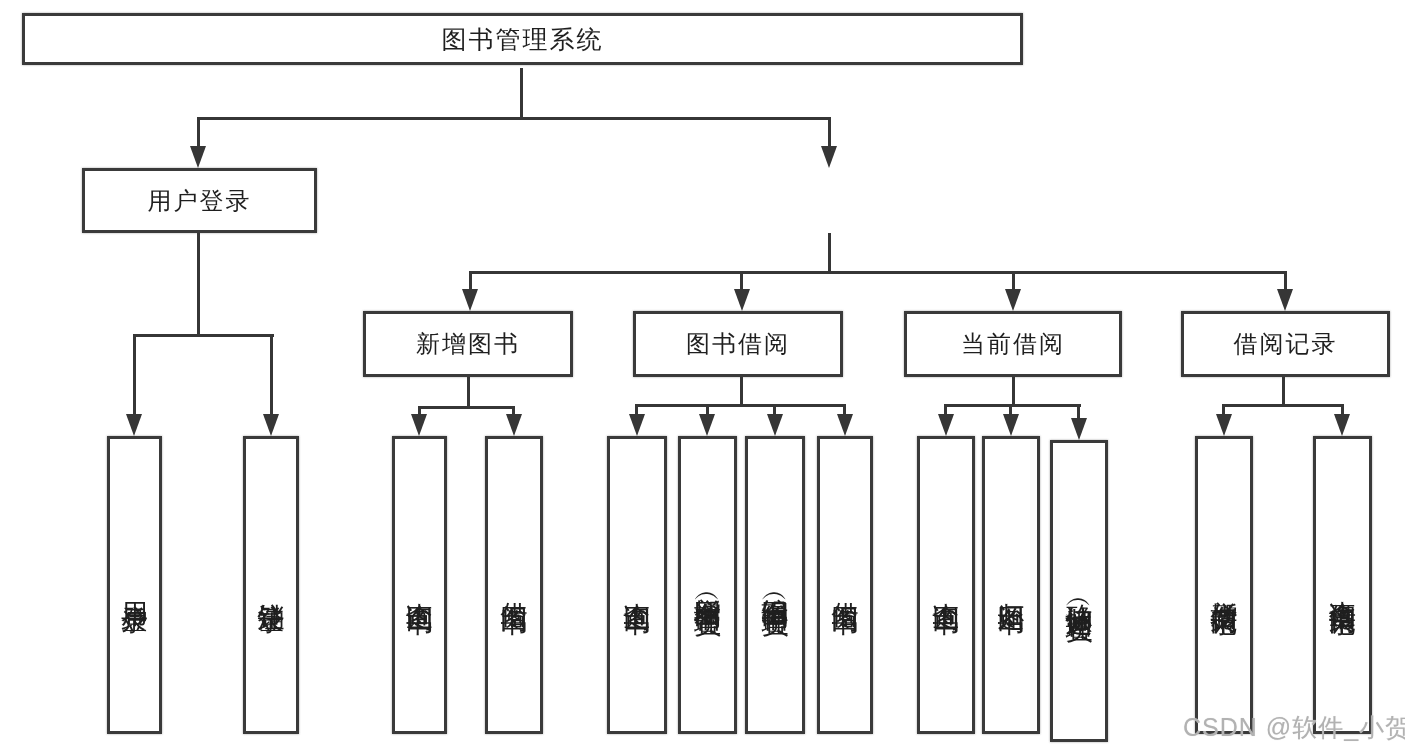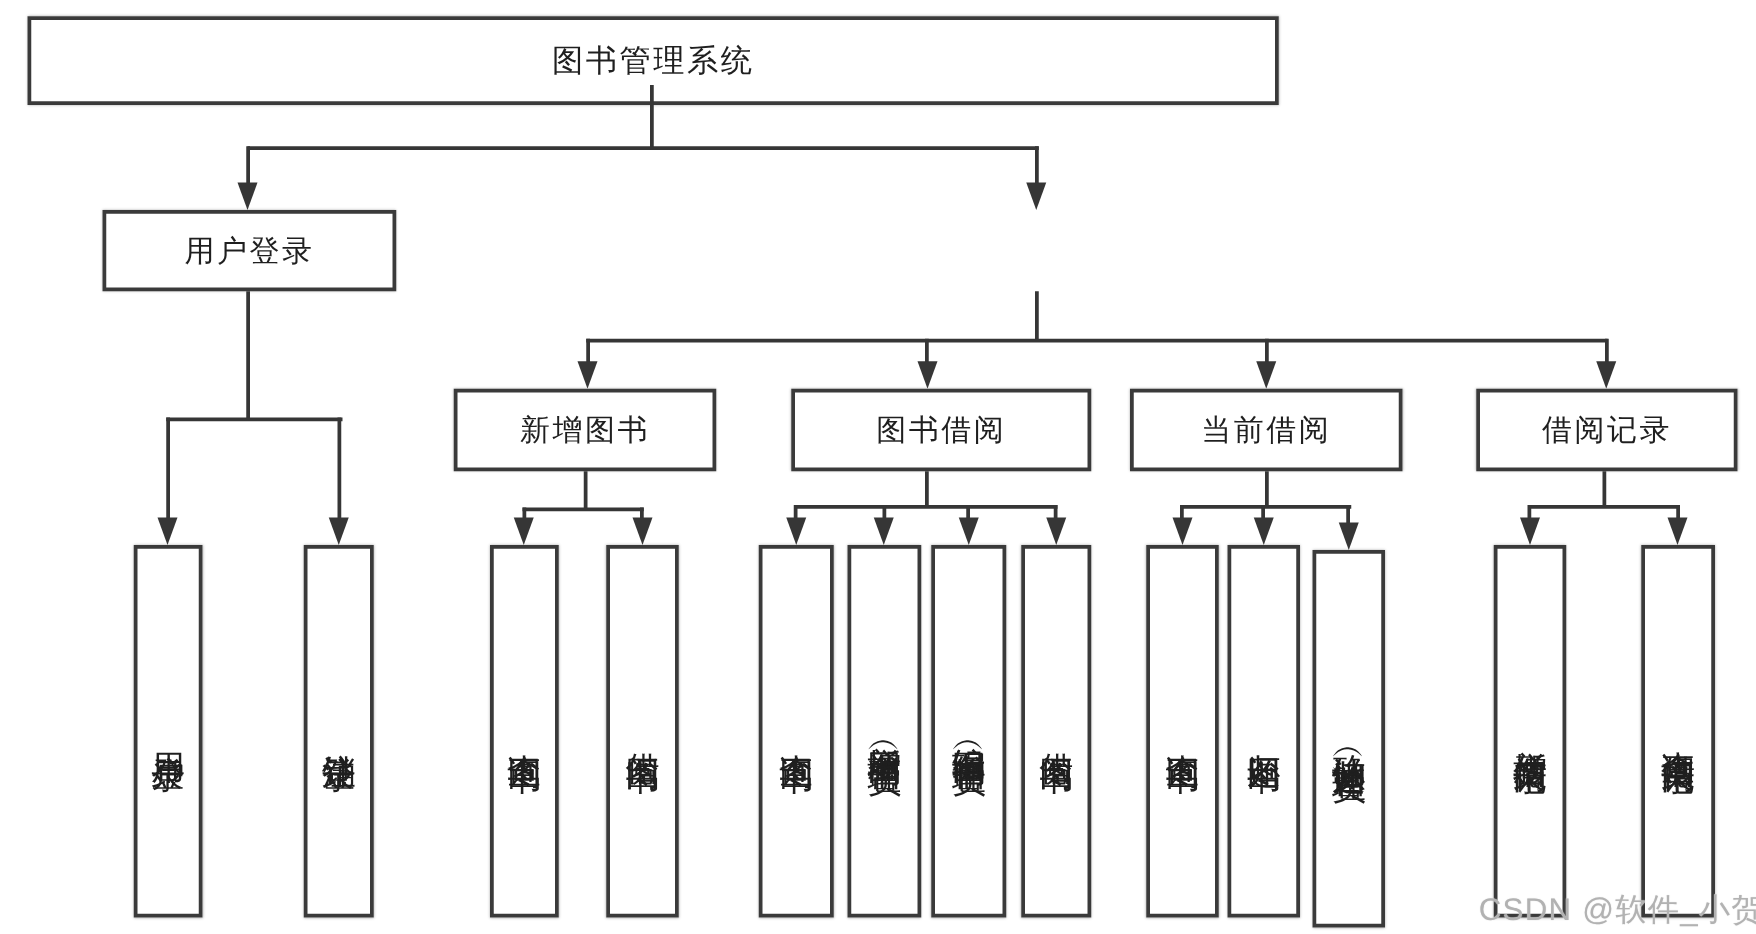--- a/index.html
+++ b/index.html
@@ -34,21 +34,21 @@
     position:absolute;left:1183px;top:711px;
     font-size:25px;letter-spacing:1px;color:#b2b2b2;
     text-shadow:0 0 1px #dcdcdc;white-space:nowrap;
   }
 </style>
 </head>
 <body>
 
 <div class="stage">
 
-  <div class="box root" style="left:22px;top:13px;width:1001px;height:71px;">
+  <div class="box root" style="left:22px;top:13px;width:1001px;height:52px;">
     <span>图书管理系统</span>
   </div>
 
   <div class="vl" style="left:520px;top:68px;height:50px;"></div>
   <div class="hl" style="left:198px;top:117px;width:633px;"></div>
   <div class="vl" style="left:197px;top:117px;height:31px;"></div>
   <div class="arr" style="left:190px;top:146px;"></div>
   <div class="vl" style="left:828px;top:117px;height:31px;"></div>
   <div class="arr" style="left:821px;top:146px;"></div>
 
@@ -63,21 +63,21 @@
   <div class="vl" style="left:740px;top:271px;height:21px;"></div>
   <div class="arr" style="left:734px;top:289px;"></div>
   <div class="vl" style="left:1012px;top:271px;height:21px;"></div>
   <div class="arr" style="left:1005px;top:289px;"></div>
   <div class="vl" style="left:1284px;top:271px;height:21px;"></div>
   <div class="arr" style="left:1277px;top:289px;"></div>
 
   <div class="box" style="left:363px;top:311px;width:210px;height:66px;">
     <span>新增图书</span>
   </div>
-  <div class="box" style="left:633px;top:311px;width:240px;height:66px;">
+  <div class="box" style="left:633px;top:311px;width:210px;height:66px;">
     <span>图书借阅</span>
   </div>
   <div class="box" style="left:904px;top:311px;width:218px;height:66px;">
     <span>当前借阅</span>
   </div>
   <div class="box" style="left:1181px;top:311px;width:209px;height:66px;">
     <span>借阅记录</span>
   </div>
 
   <div class="vl" style="left:197px;top:233px;height:103px;"></div>

